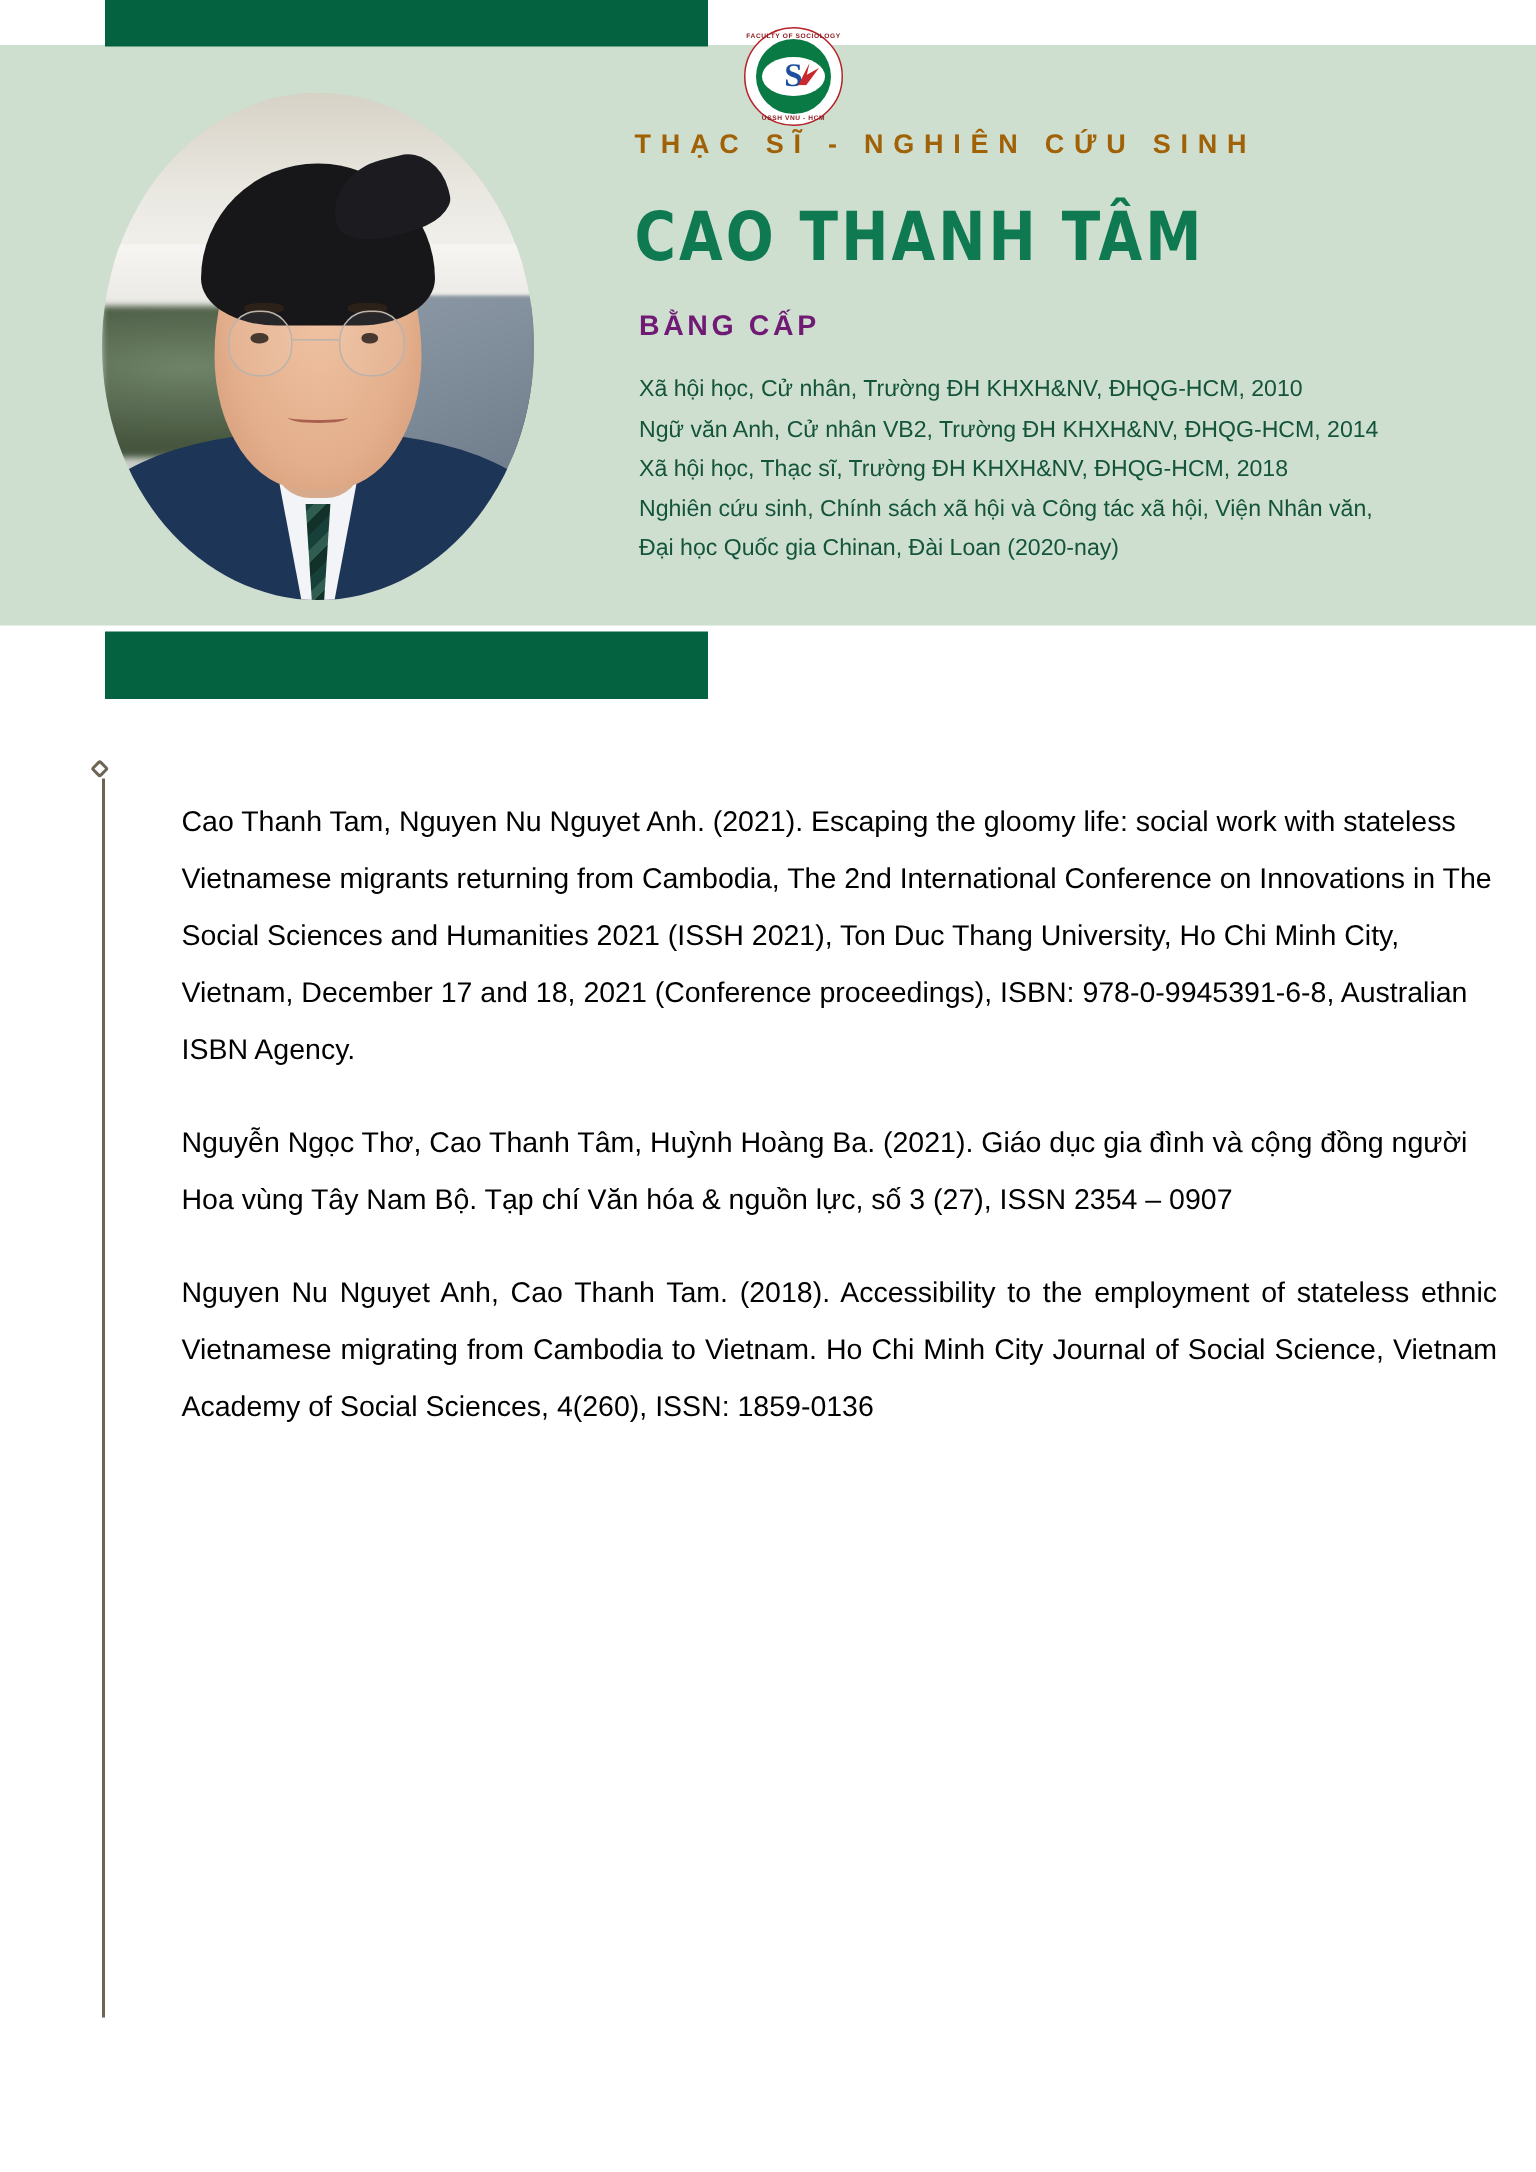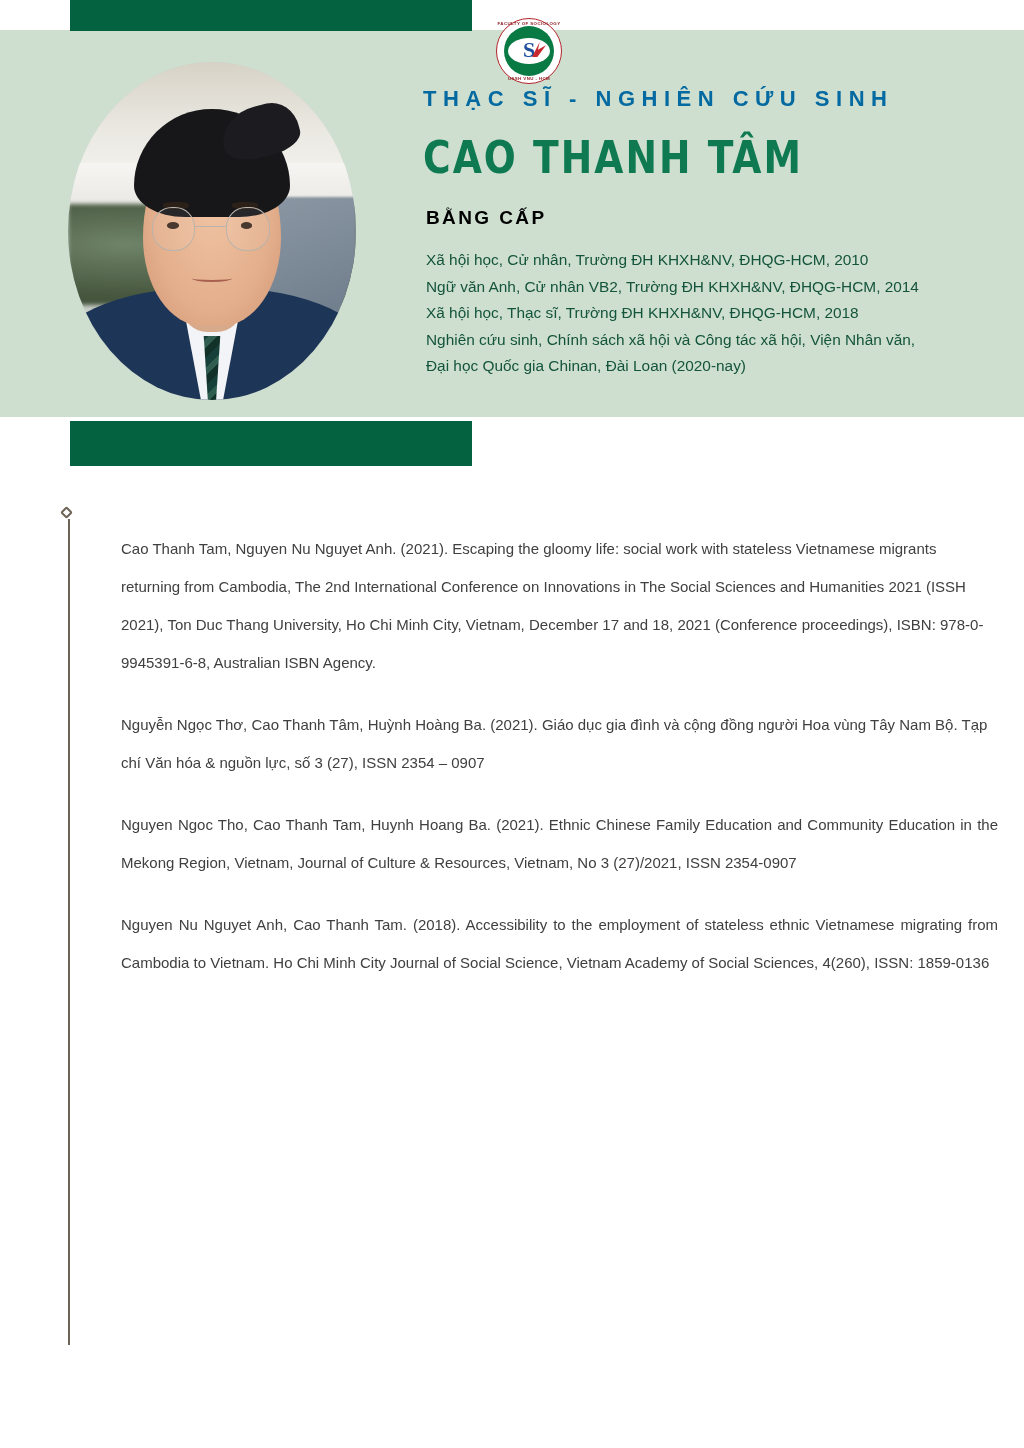--- a/index.html
+++ b/index.html
@@ -175,43 +175,43 @@
     color:#8d1c22;
     letter-spacing:0.4px;
   }
   .logo .arc-top { top:3px; }
   .logo .arc-bot { bottom:3px; }
 
   
   .subtitle {
     position:absolute;
     left:423px; top:86px;
-    font-size:22px;
+    font-size:18px;
     font-weight:bold;
     letter-spacing:6.5px;
-    color:#0369a1;
+    color:#a16207;
   }
   .name {
     position:absolute;
     left:423px; top:131px;
     font-family:"DejaVu Sans Condensed","Liberation Sans Narrow","Liberation Sans", sans-serif;
     font-size:45px;
     font-weight:bold;
     letter-spacing:2.2px;
     color:#0f7a52;
     transform:scaleX(0.93);
     transform-origin:left center;
   }
   .degree-head {
     position:absolute;
     left:426px; top:207px;
     font-size:19px;
     font-weight:bold;
     letter-spacing:2.4px;
-    color:#000000;
+    color:#701a75;
   }
   .degree-list {
     position:absolute;
     left:426px; top:247px;
     width:600px;
     color:#14543b;
     font-size:15.4px;
     line-height:26.5px;
   }
 
@@ -232,23 +232,23 @@
     border-radius:2px;
   }
 
   
   .pubs {
     position:absolute;
     left:121px; top:530px;
     width:877px;
   }
   .pub {
-    font-size:15px;
+    font-size:19px;
     line-height:38px;
-    color:#404040;
+    color:#000000;
     margin-bottom:24px;
   }
   .pub.just { text-align:justify; }
   .pub.left { text-align:left; }
   .pub:last-child { margin-bottom:0; }
 </style>
 </head>
 <body>
 
 <div id="page">
@@ -299,17 +299,16 @@
       <div>Nghiên cứu sinh, Chính sách xã hội và Công tác xã hội, Viện Nhân văn,</div>
       <div>Đại học Quốc gia Chinan, Đài Loan (2020-nay)</div>
     </div>
 
   <div class="tl-dot"></div>
   <div class="tl-line"></div>
 
   <div class="pubs">
       <p class="pub left">Cao Thanh Tam, Nguyen Nu Nguyet Anh. (2021). Escaping the gloomy life: social work with stateless Vietnamese migrants returning from Cambodia, The 2nd International Conference on Innovations in The Social Sciences and Humanities 2021 (ISSH 2021), Ton Duc Thang University, Ho Chi Minh City, Vietnam, December 17 and 18, 2021 (Conference proceedings), ISBN: 978-0-9945391-6-8, Australian ISBN Agency.</p>
       <p class="pub left">Nguyễn Ngọc Thơ, Cao Thanh Tâm, Huỳnh Hoàng Ba. (2021). Giáo dục gia đình và cộng đồng người Hoa vùng Tây Nam Bộ. Tạp chí Văn hóa &amp; nguồn lực, số 3 (27), ISSN 2354 – 0907</p>
-      <p class="pub just">Nguyen Ngoc Tho, Cao Thanh Tam, Huynh Hoang Ba. (2021). Ethnic Chinese Family Education and Community Education in the Mekong Region, Vietnam, Journal of Culture &amp; Resources, Vietnam, No 3 (27)/2021, ISSN 2354-0907</p>
       <p class="pub just">Nguyen Nu Nguyet Anh, Cao Thanh Tam. (2018). Accessibility to the employment of stateless ethnic Vietnamese migrating from Cambodia to Vietnam. Ho Chi Minh City Journal of Social Science, Vietnam Academy of Social Sciences, 4(260), ISSN: 1859-0136</p>
     </div>
 
 </div>
 
 </body></html>

